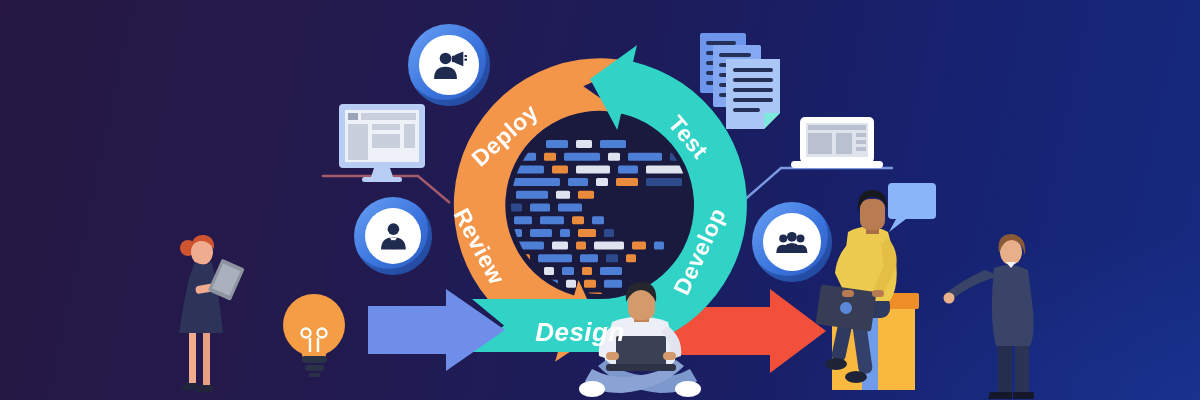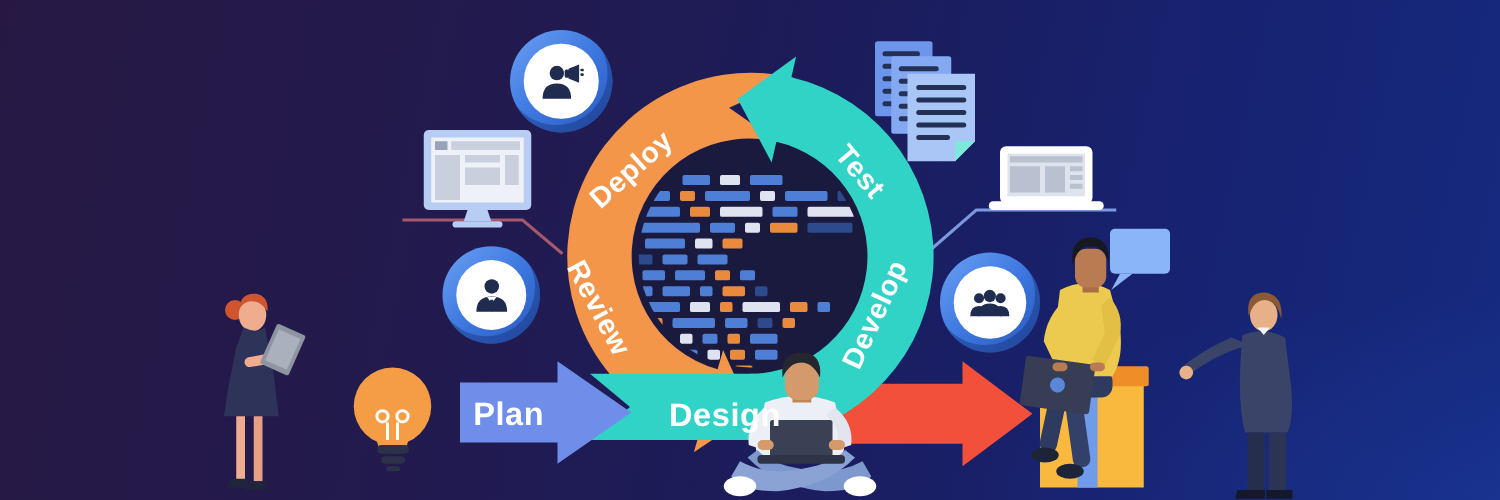--- a/index.html
+++ b/index.html
@@ -284,19 +284,18 @@
         <circle cx="6.2" cy="9.8" r="2.7"></circle>
         <path d="M1.5 19.5 q0 -5.5 4.7 -5.5 q2.3 0 3.4 1.3 q-2.6 1.6 -3 4.2 z"></path>
         <circle cx="17.8" cy="9.8" r="2.7"></circle>
         <path d="M22.5 19.5 q0 -5.5 -4.7 -5.5 q-2.3 0 -3.4 1.3 q2.6 1.6 3 4.2 z"></path>
         <circle cx="12" cy="8.6" r="3.3"></circle>
         <path d="M5.8 19.5 q0 -6.8 6.2 -6.8 q6.2 0 6.2 6.8 z"></path>
       </svg>
     </div>
   </div>
 
-  <div class="label flow-label" style="left:362px;top:316px;width:90px;">Plan</div>
-  <div class="label flow-label" style="left:525px;top:317px;width:110px;">Design</div>
+  <div class="label flow-label" style="left:525px;top:317px;width:110px;font-style:italic;">Design</div>
   <div class="label cycle-label" style="left:460px;top:122px;width:90px;transform:rotate(-42deg);">Deploy</div>
   <div class="label cycle-label" style="left:658px;top:124px;width:60px;transform:rotate(50deg);">Test</div>
   <div class="label cycle-label" style="left:650px;top:238px;width:100px;transform:rotate(-65deg);">Develop</div>
   <div class="label cycle-label" style="left:434px;top:233px;width:90px;transform:rotate(62deg);">Review</div>
 </div>
 
 </body></html>

